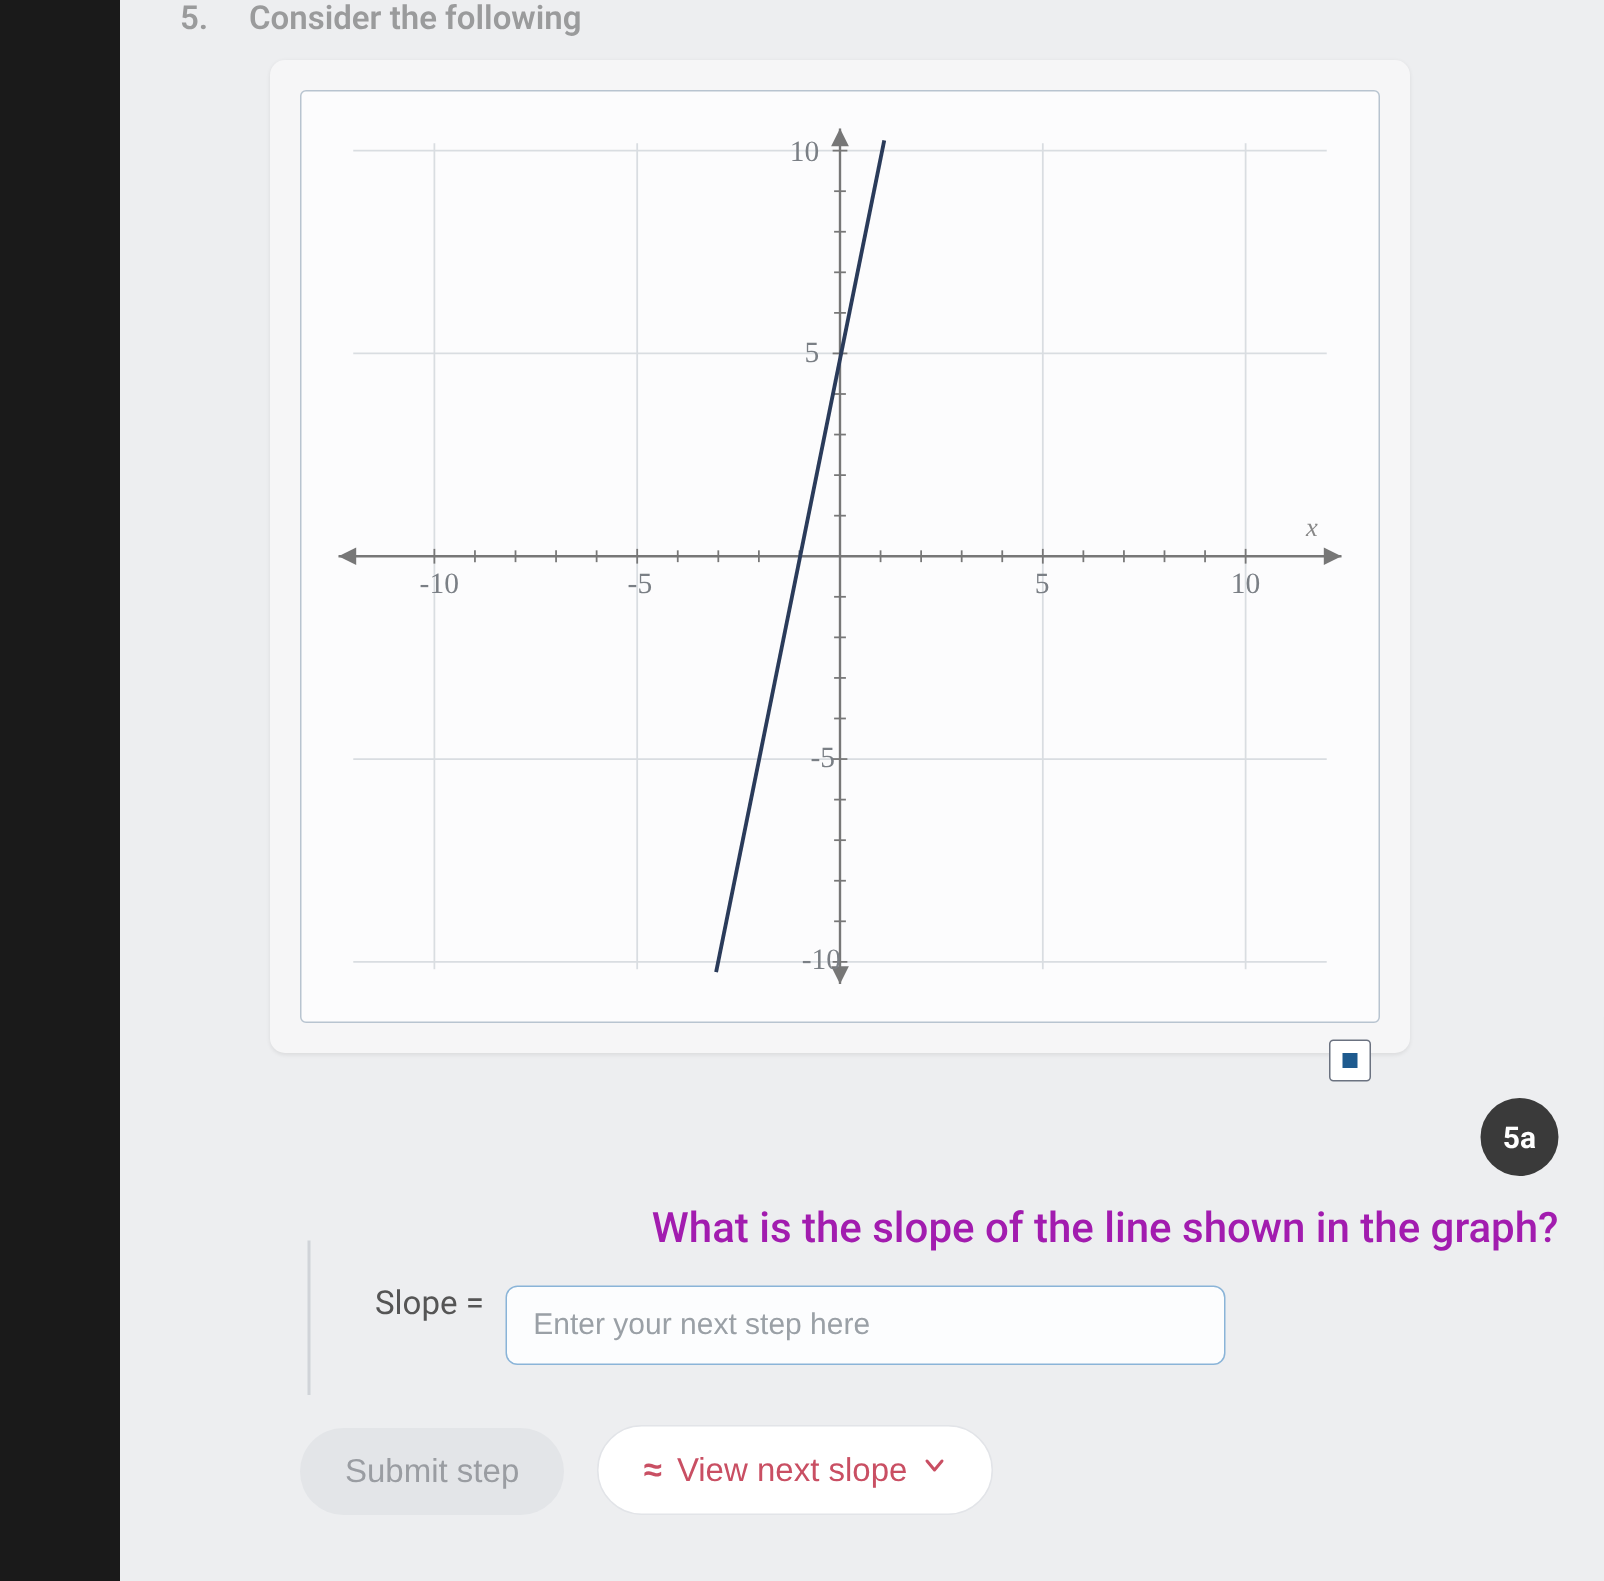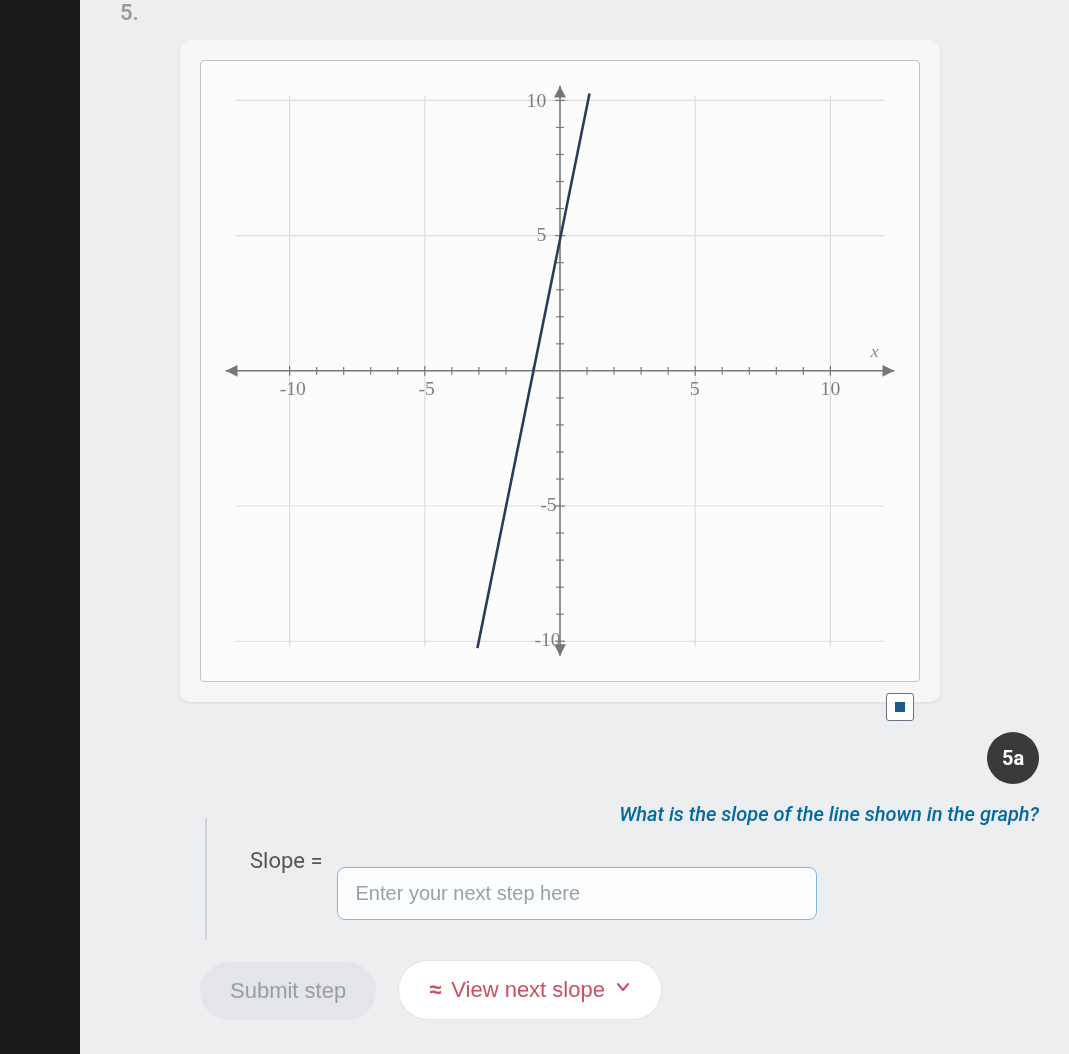--- a/index.html
+++ b/index.html
@@ -82,24 +82,23 @@
       background: #3a3a3a;
       color: #fff;
       font-weight: 700;
       font-size: 20px;
       display: flex;
       align-items: center;
       justify-content: center;
       flex-shrink: 0;
     }
     .step-text {
-      font-size: 20px;
-      color: #0369a1;
+      font-size: 28px;
+      color: #a21caf;
       font-weight: 500;
-      font-style: italic;
     }
     .answer-row {
       display: flex;
       align-items: flex-start;
       gap: 14px;
       margin-left: 130px;
       margin-bottom: 40px;
       position: relative;
     }
     .answer-row::before{
@@ -118,21 +117,20 @@
     .answer-input {
       flex: 1;
       max-width: 480px;
       font-size: 20px;
       padding: 14px 18px;
       border: 1.5px solid #8ab4d8;
       border-radius: 8px;
       background: #fcfdfe;
       color: #0369a1;
       outline: none;
-      margin-top: 19px;
     }
     .answer-input::placeholder { color: #9aa0a6; }
     .button-row {
       display: flex;
       gap: 22px;
       margin-left: 80px;
       align-items: flex-end;
     }
     .btn {
       padding: 16px 30px;
@@ -166,20 +164,21 @@
   </style>
 </head>
 <body>
 
 <div class="left-strip"></div>
 
 <div class="content">
 
   <div class="question-header">
     <span class="qnum">5.</span>
+    <span>Consider the following</span>
   </div>
 
   <div class="graph-card">
     <div class="graph-inner">
       <svg class="plot" viewBox="0 0 720 620">
 
         <g>
           <line class="grid-line" x1="85" y1="30" x2="85" y2="590"></line>
           <line class="grid-line" x1="222.5" y1="30" x2="222.5" y2="590"></line>
           <line class="grid-line" x1="497.5" y1="30" x2="497.5" y2="590"></line>

